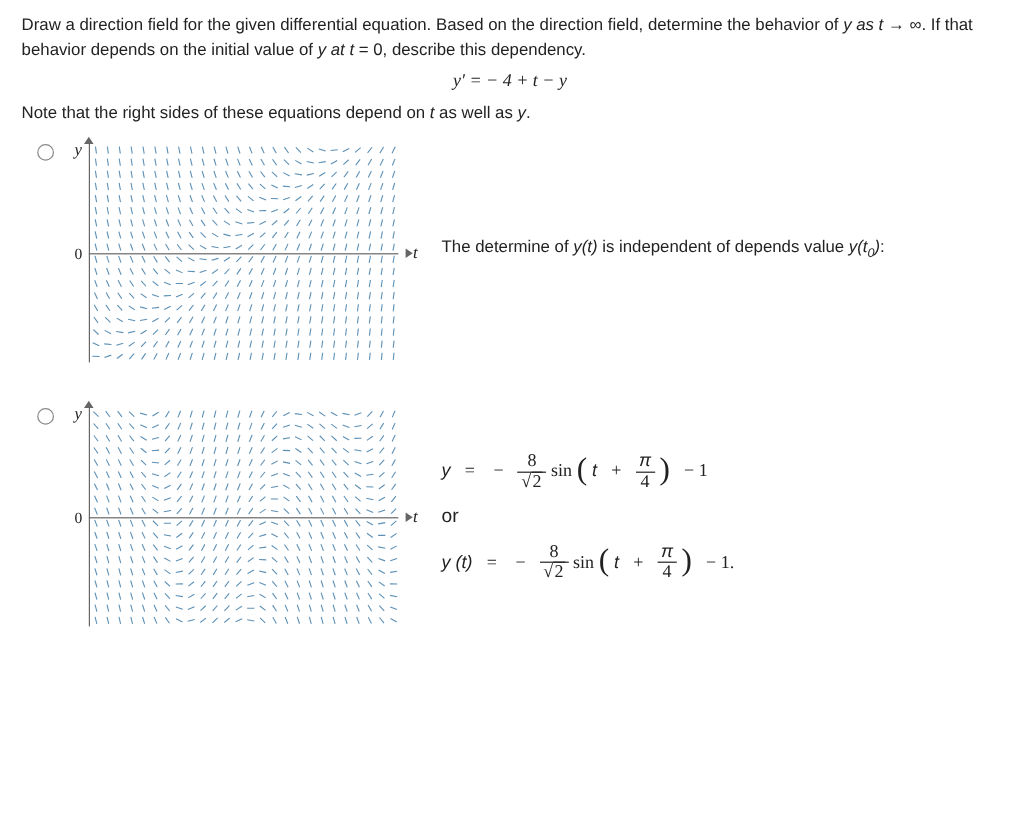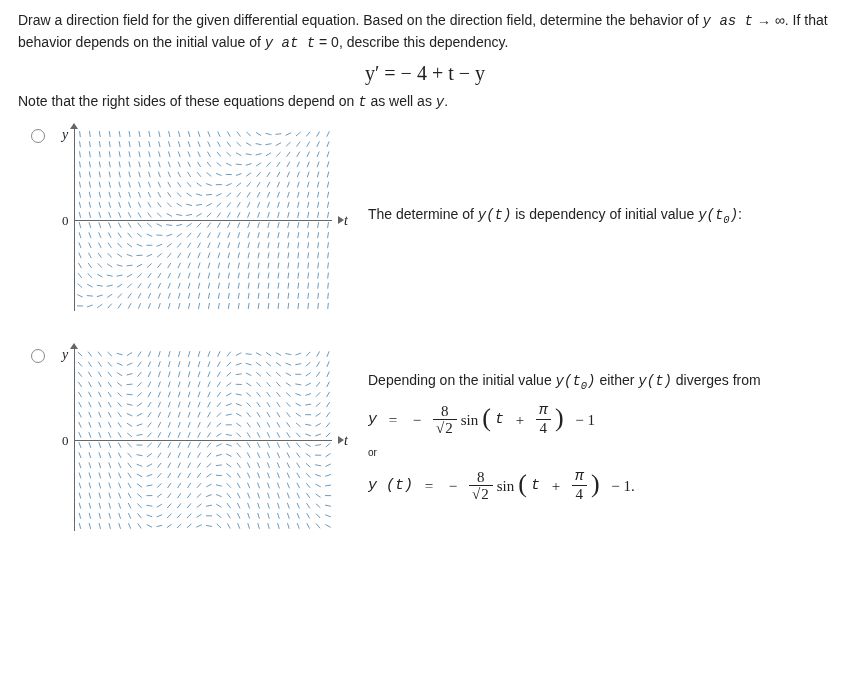--- a/index.html
+++ b/index.html
@@ -1,39 +1,39 @@
 <!DOCTYPE html>
 <html><head>
   <meta charset="utf-8">
   <style>
     * { box-sizing: border-box; margin: 0; padding: 0; }
     body { font-family: Arial, sans-serif; font-size: 14px; color: #222; width: 850px; padding: 10px 18px; }
     .header { margin-bottom: 8px; line-height: 1.5; }
-    .center-eq { text-align: center; font-family: 'Times New Roman', serif; font-size: 20px; margin: 6px 0; }
+    .center-eq { text-align: center; font-style: italic; font-family: 'Times New Roman', serif; font-size: 15px; margin: 6px 0; }
     .note { margin-bottom: 12px; line-height: 1.5; }
     .option { display: flex; align-items: flex-start; margin-bottom: 30px; }
     .radio-col { width: 40px; display: flex; justify-content: center; padding-top: 4px; }
     .radio { width: 14px; height: 14px; border: 1px solid #888; border-radius: 50%; background: #fff; display: inline-block; }
     .content-col { display: flex; align-items: center; gap: 30px; flex: 1; }
     .df-wrap { position: relative; width: 280px; height: 190px; flex-shrink: 0; }
     .axis-label-y { position: absolute; left: 4px; top: 2px; font-style: italic; font-family: 'Times New Roman', serif; font-size: 14px; }
     .axis-label-0 { position: absolute; left: 4px; top: 88px; font-family: 'Times New Roman', serif; font-size: 13px; }
     .axis-label-t { position: absolute; right: -10px; top: 88px; font-style: italic; font-family: 'Times New Roman', serif; font-size: 14px; }
     svg.df { position: absolute; left: 16px; top: 4px; border-left: 1px solid #666; }
     .desc-col { flex: 1; line-height: 1.6; }
-    .mathi { font-style: italic; font-family: Liberation Mono, monospace; }
+    .mathi { font-style: italic; font-family: Liberation Sans, sans-serif; }
     .sub { vertical-align: sub; font-size: 0.75em; }
     .frac { display: inline-block; vertical-align: middle; text-align: center; font-family: 'Times New Roman', serif; line-height: 1.1; }
     .frac .num { display: block; padding: 0 3px; }
     .frac .den { display: block; border-top: 1px solid #222; padding: 0 3px; }
     .sqrt { position: relative; }
     .sqrt::before { content: "√"; }
     .sqrt .rad { border-top: 1px solid #222; padding: 0 1px; }
     .eqline { margin: 8px 0; font-family: 'Times New Roman', serif; font-size: 15px; display: flex; align-items: center; gap: 4px; }
-    .or { font-family: Arial, sans-serif; font-size: 10px; margin: 4px 0; }
+    .or { font-family: Arial, sans-serif; font-size: 16px; margin: 4px 0; }
     .big-paren { font-size: 26px; line-height: 0; vertical-align: middle; font-family: 'Times New Roman', serif; display: inline-block; position: relative; top: -2px; }
     .desc-text { margin-bottom: 8px; }
     .axis-line-h { position: absolute; left: 16px; top: 95px; width: 258px; border-top: 1px solid #666; }
     .arrow-r { position: absolute; right: -6px; top: 91px; width: 0; height: 0; border-left: 6px solid #666; border-top: 4px solid transparent; border-bottom: 4px solid transparent; }
     .arrow-u { position: absolute; left: 12px; top: -2px; width: 0; height: 0; border-bottom: 6px solid #666; border-left: 4px solid transparent; border-right: 4px solid transparent; }
     line.dfl { stroke: #5b8fb5; stroke-width: 0.9; }
   </style>
 </head>
 <body>
 
@@ -526,21 +526,21 @@
           <line x1="252.6347388069374" y1="129.36159942912835" x2="253.44218426998563" y2="123.41617834864944" class="dfl"></line>
           <line x1="252.65733837659653" y1="139.47569237917665" x2="253.4195847003265" y2="133.52430762082335" class="dfl"></line>
           <line x1="252.6775595563179" y1="149.5893236218774" x2="253.39936352060514" y2="143.63289860034482" class="dfl"></line>
           <line x1="252.69575660562128" y1="159.70258349713623" x2="253.38116647130175" y2="153.74186094730823" class="dfl"></line>
           <line x1="252.71221718381847" y1="169.81554134436533" x2="253.36470589310457" y2="163.8511253223013" class="dfl"></line>
           <line x1="252.72717720775202" y1="179.92825108453604" x2="253.34974586917102" y2="173.9606378043528" class="dfl"></line>
         </svg>
     </div>
     <div class="desc-col">
       <div class="desc-text">
-        <span>The determine of </span><span class="mathi">y(t)</span><span> is dependency of initial value </span><span class="mathi"><span>y(t</span><span class="sub">0</span><span>)</span></span><span>:</span>
+        <span>The determine of </span><span class="mathi">y(t)</span><span> is independent of depends value </span><span class="mathi"><span>y(t</span><span class="sub">0</span><span>)</span></span><span>:</span>
       </div>
     </div>
   </div>
 </div>
 
 <div class="option">
   <div class="radio-col">
     <span class="radio"></span>
   </div>
   <div class="content-col">
@@ -1016,23 +1016,20 @@
           <line x1="250.36943027753796" y1="117.64754860832308" x2="255.70749279938508" y2="114.90800694723247" class="dfl"></line>
           <line x1="250.19420677914601" y1="127.34294070305369" x2="255.88271629777702" y2="125.43483707472409" class="dfl"></line>
           <line x1="250.075062563139" y1="136.96719001814827" x2="256.00186051378404" y2="136.03280998185173" class="dfl"></line>
           <line x1="250.03906883795906" y1="146.5507502945778" x2="256.037854238964" y2="146.67147192764443" class="dfl"></line>
           <line x1="250.09553821493765" y1="156.13981144634388" x2="255.9813848619854" y2="157.30463299810057" class="dfl"></line>
           <line x1="250.23010225509697" y1="165.77828919419022" x2="255.84682082182607" y2="167.8883774724764" class="dfl"></line>
           <line x1="250.41365541298606" y1="175.49172533750513" x2="255.66326766393698" y2="178.39716355138373" class="dfl"></line>
         </svg>
     </div>
     <div class="desc-col">
-      <div class="desc-text">
-        <span>Depending on the initial value </span><span class="mathi"><span>y(t</span><span class="sub">0</span><span>)</span></span><span> either </span><span class="mathi">y(t)</span><span> diverges from</span>
-      </div>
       <div class="eqline">
         <span class="mathi">y</span>&nbsp;<span>=</span>&nbsp;&nbsp;<span>−</span>&nbsp;
         <span class="frac">
             <span class="num">8</span>
             <span class="den"><span class="sqrt"><span class="rad">2</span></span></span>
           </span>
         <span>sin</span><span class="big-paren">(</span><span class="mathi">t</span>&nbsp;<span>+</span>&nbsp;<span class="frac">
             <span class="num mathi">π</span>
             <span class="den">4</span>
           </span><span class="big-paren">)</span>&nbsp;<span>− 1</span>

